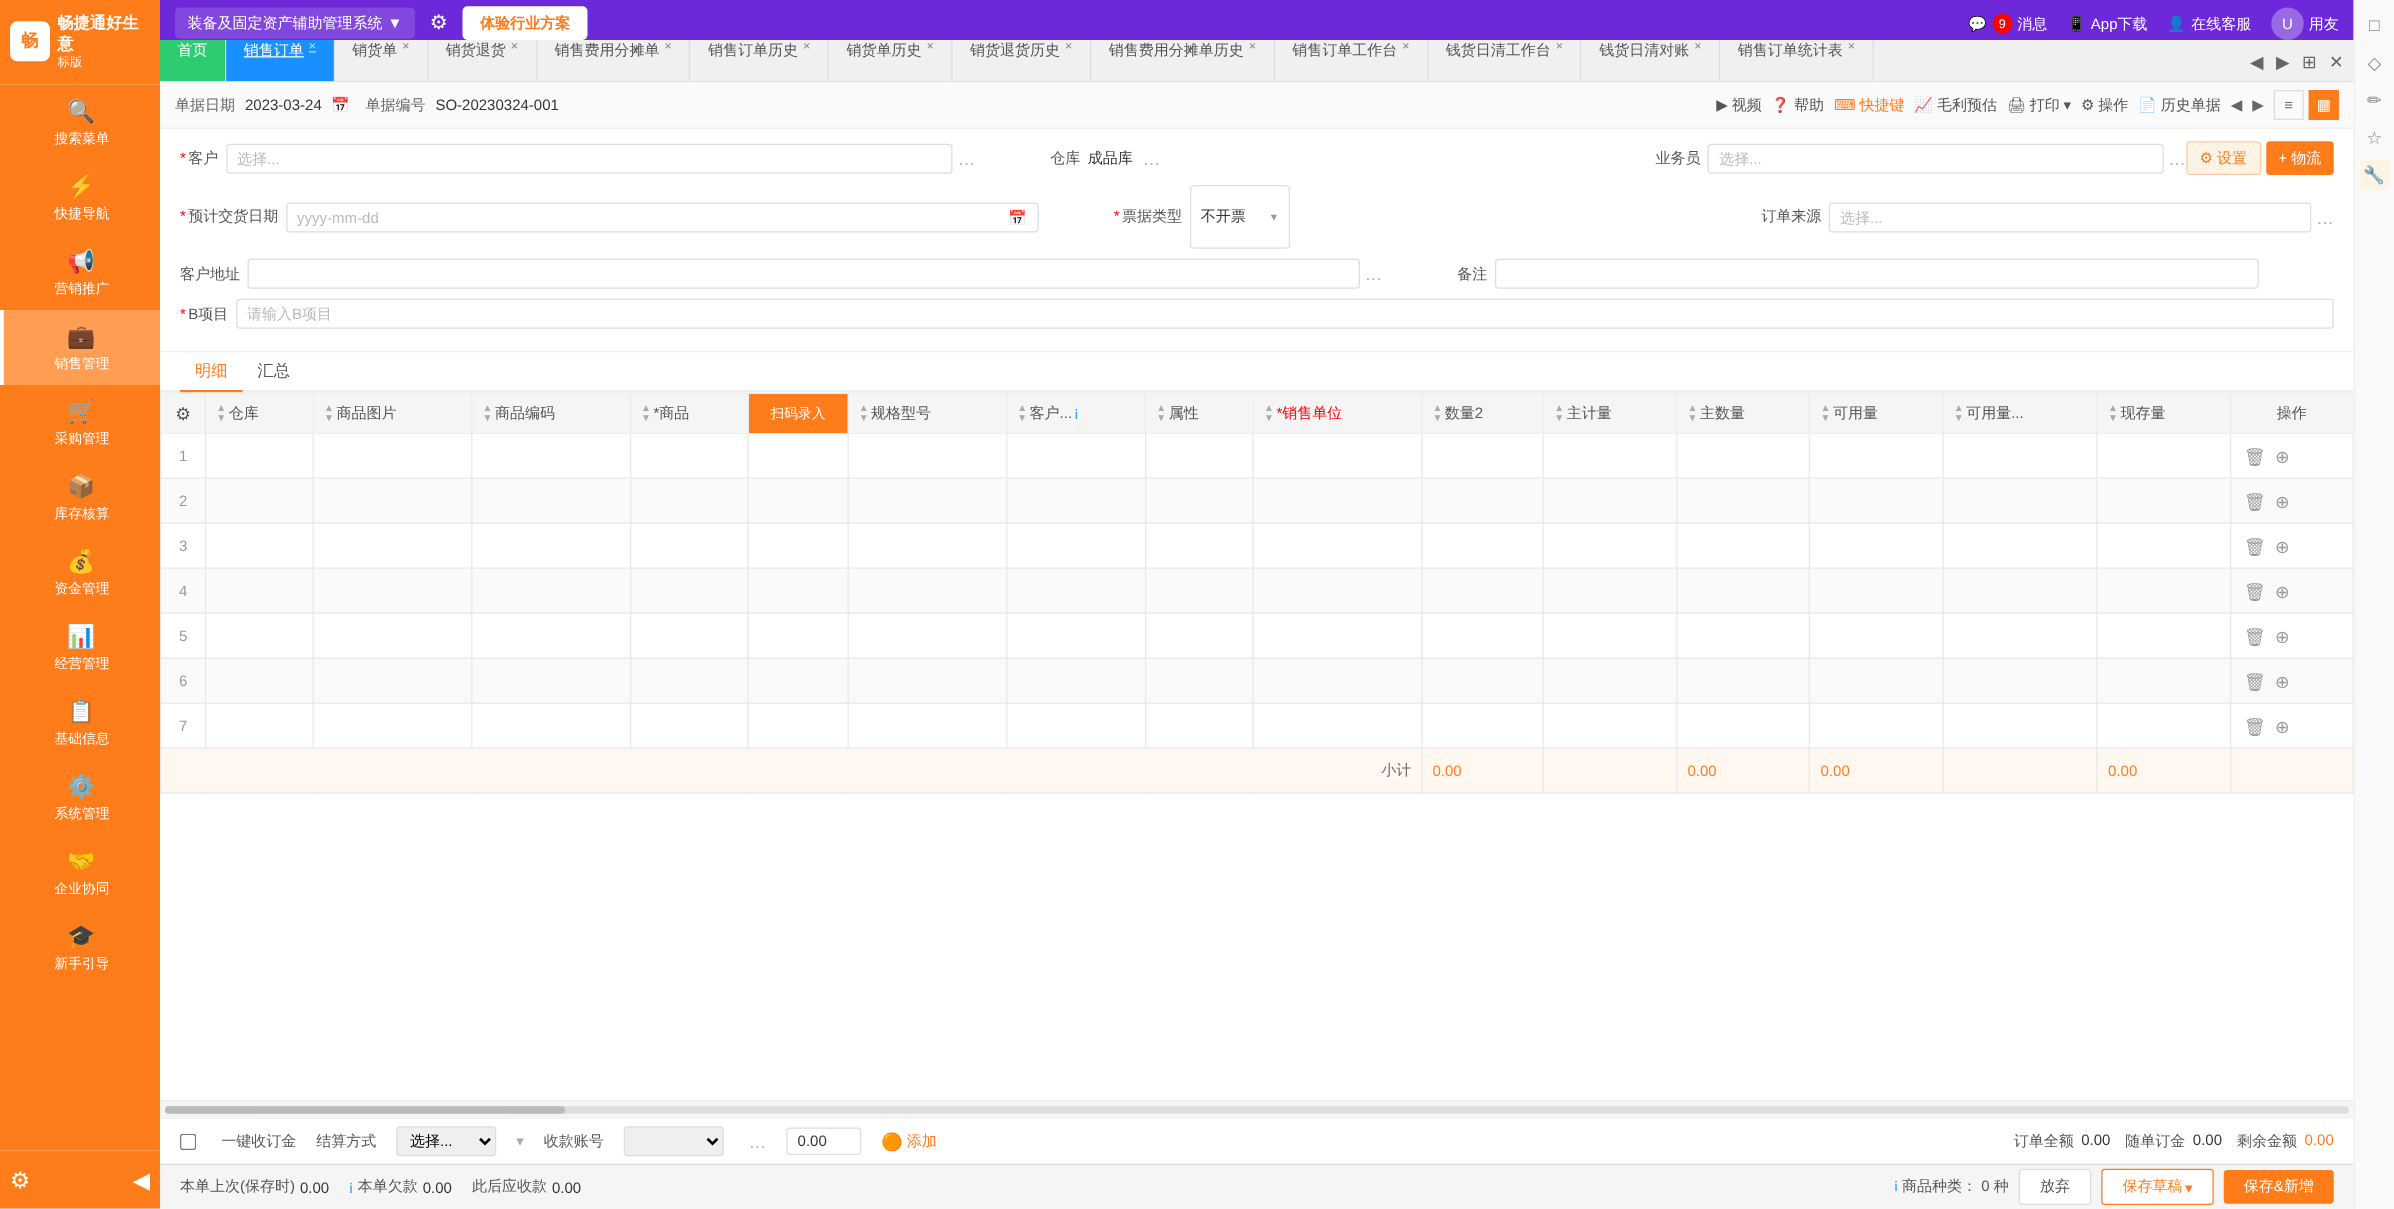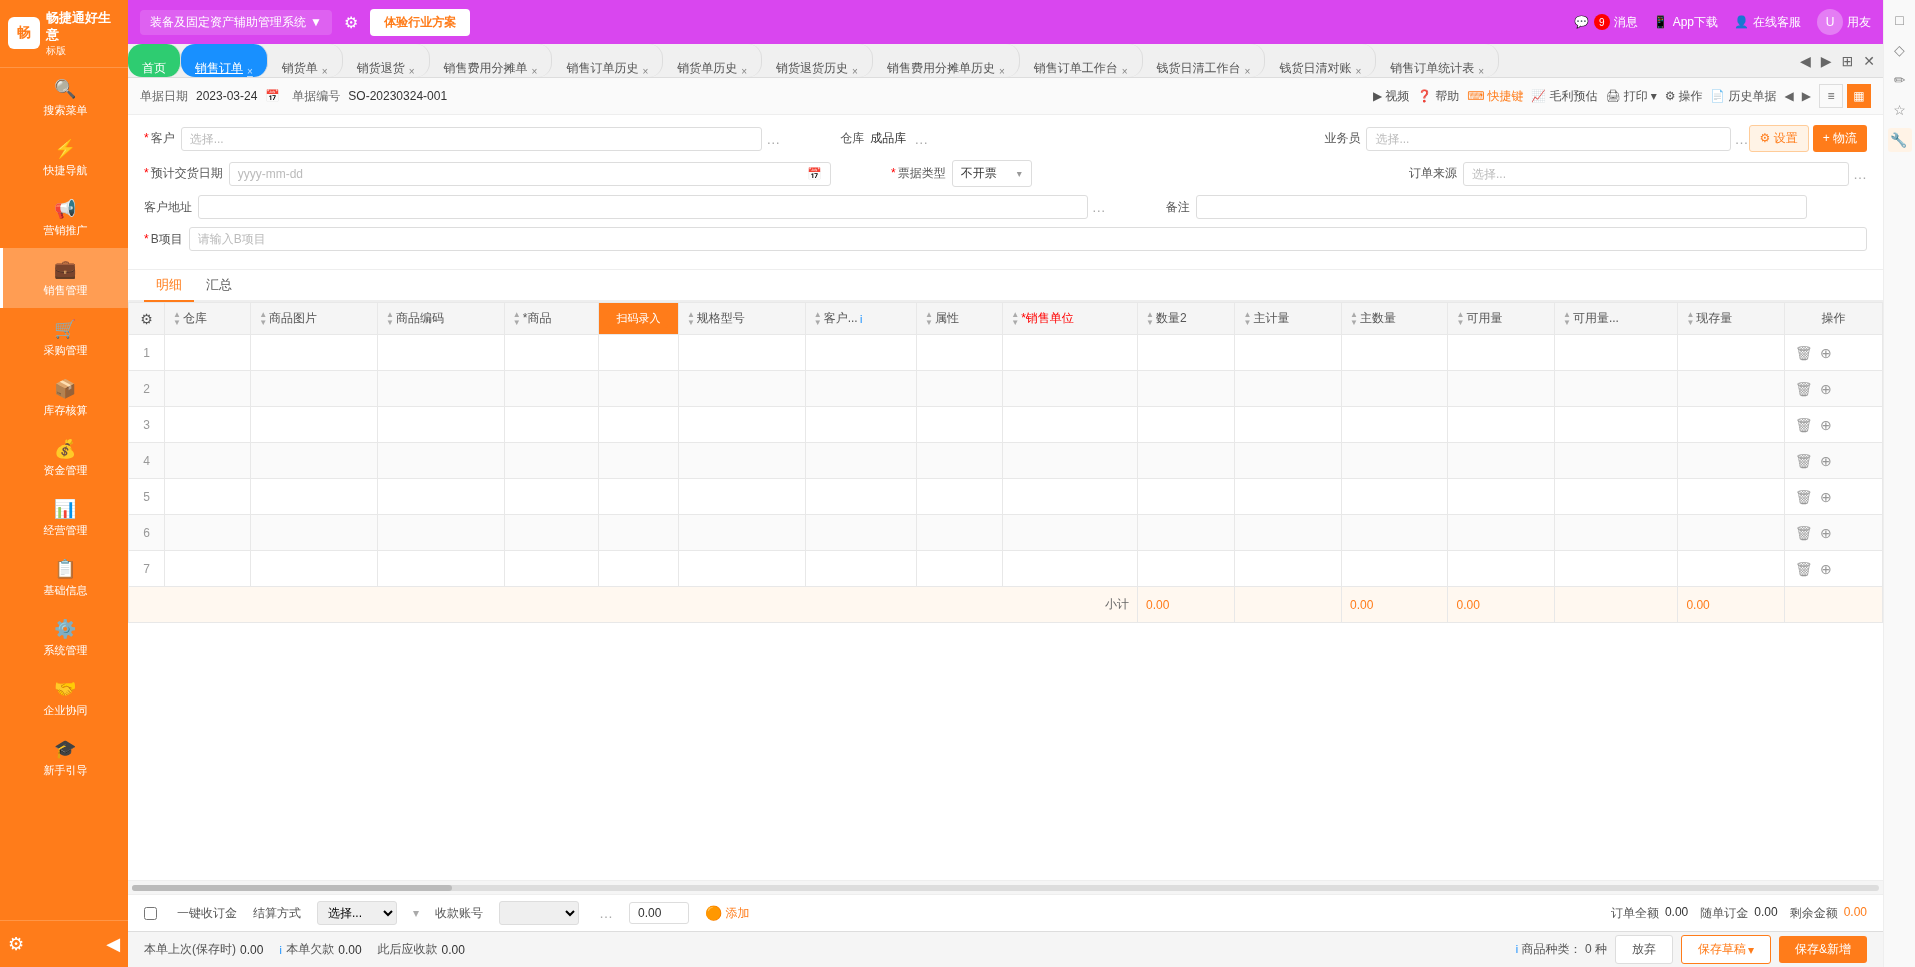--- a/index.html
+++ b/index.html
@@ -23,34 +23,34 @@
     .sidebar-item .icon { font-size: 18px; margin-bottom: 3px; }
     .sidebar-item .label { font-size: 11px; text-align: center; }
 
     .sidebar-footer { width: 100%; padding: 8px 4px; border-top: 1px solid rgba(255,255,255,0.2); display: flex; justify-content: space-between; align-items: center; }
     .sidebar-footer-btn { color: white; font-size: 18px; cursor: pointer; padding: 4px; }
 
     
     .main-content { flex: 1; display: flex; flex-direction: column; overflow: hidden; }
 
     
-    .top-bar { height: 44px; background: #d946ef; display: flex; align-items: center; padding: 0 12px; justify-content: space-between; flex-shrink: 0; }
+    .top-bar { height: 32px; background: #6d28d9; display: flex; align-items: flex-end; padding: 0 12px; justify-content: space-between; flex-shrink: 0; }
     .top-bar-left { display: flex; align-items: center; gap: 8px; }
     .system-selector { background: rgba(255,255,255,0.15); color: white; border: none; padding: 4px 10px; border-radius: 4px; font-size: 12px; cursor: pointer; display: flex; align-items: center; gap: 4px; }
     .system-selector span { color: white; }
     .settings-btn { color: white; font-size: 16px; cursor: pointer; padding: 4px; }
     .industry-btn { background: white; color: #ff7c1a; border: none; padding: 5px 14px; border-radius: 4px; font-size: 12px; cursor: pointer; font-weight: bold; }
     .top-bar-right { display: flex; align-items: center; gap: 16px; }
     .top-bar-right-item { display: flex; align-items: center; gap: 4px; color: white; font-size: 12px; cursor: pointer; }
     .badge { background: #f00; color: white; border-radius: 50%; width: 16px; height: 16px; display: flex; align-items: center; justify-content: center; font-size: 10px; }
     .user-avatar { width: 26px; height: 26px; background: rgba(255,255,255,0.3); border-radius: 50%; display: flex; align-items: center; justify-content: center; color: white; font-size: 12px; }
 
     
     .tab-bar { height: 34px; background: #f0f0f0; display: flex; align-items: center; border-bottom: 1px solid #ddd; flex-shrink: 0; overflow: hidden; }
-    .tab-item { padding: 0 14px; height: 100%; display: flex; align-items: flex-end; font-size: 12px; cursor: pointer; white-space: nowrap; border-right: 1px solid #ddd; color: #555; gap: 4px; border-radius: 14px; }
+    .tab-item { padding: 0 14px; height: 100%; display: flex; align-items: flex-start; font-size: 12px; cursor: pointer; white-space: nowrap; border-right: 1px solid #ddd; color: #555; gap: 4px; }
     .tab-item.active { background: #1890ff; color: white; text-decoration: underline; }
     .tab-item .close-x { font-size: 10px; opacity: 0.7; }
     .tab-home { background: #2ecc71; color: white; }
     .tab-nav-btns { display: flex; align-items: center; gap: 2px; padding: 0 4px; margin-left: auto; }
     .tab-nav-btn { background: none; border: none; cursor: pointer; font-size: 14px; color: #666; padding: 2px 4px; }
 
     
     .form-area { background: white; padding: 0; flex-shrink: 0; }
 
     
@@ -66,21 +66,21 @@
     .toolbar-icon-btn.active { background: #ff7c1a; color: white; border-color: #ff7c1a; }
 
     
     .form-fields { padding: 10px 16px; border-bottom: 1px solid #eee; }
     .form-row { display: flex; align-items: center; margin-bottom: 8px; gap: 0; }
     .form-field { display: flex; align-items: center; flex: 1; min-width: 0; }
     .form-field-label { color: #555; font-size: 12px; white-space: nowrap; margin-right: 6px; flex-shrink: 0; }
     .required-star { color: #f00; margin-right: 2px; }
     .form-input { border: 1px solid #ddd; border-radius: 3px; padding: 4px 8px; font-size: 12px; color: #333; background: white; min-width: 80px; flex: 1; }
     .form-input::placeholder { color: #bbb; }
-    .form-select { border: 1px solid #ddd; border-radius: 3px; padding: 4px 8px; font-size: 12px; color: #333; background: white; display: flex; align-items: center; gap: 20px; min-width: 80px; }
+    .form-select { border: 1px solid #ddd; border-radius: 3px; padding: 16px 8px; font-size: 12px; color: #333; background: white; display: flex; align-items: center; gap: 20px; min-width: 80px; }
     .form-select-arrow { color: #999; font-size: 10px; }
     .date-input { display: flex; align-items: center; gap: 4px; border: 1px solid #ddd; border-radius: 3px; padding: 4px 8px; font-size: 12px; flex: 1; }
     .date-input-text { flex: 1; color: #bbb; }
     .date-icon { color: #999; font-size: 12px; cursor: pointer; }
 
     
     .detail-tabs { display: flex; border-bottom: 2px solid #eee; background: white; padding: 0 16px; }
     .detail-tab { padding: 6px 12px; font-size: 13px; cursor: pointer; color: #555; border-bottom: 2px solid transparent; margin-bottom: -2px; }
     .detail-tab.active { color: #ff7c1a; border-bottom-color: #ff7c1a; font-weight: 500; }
 

